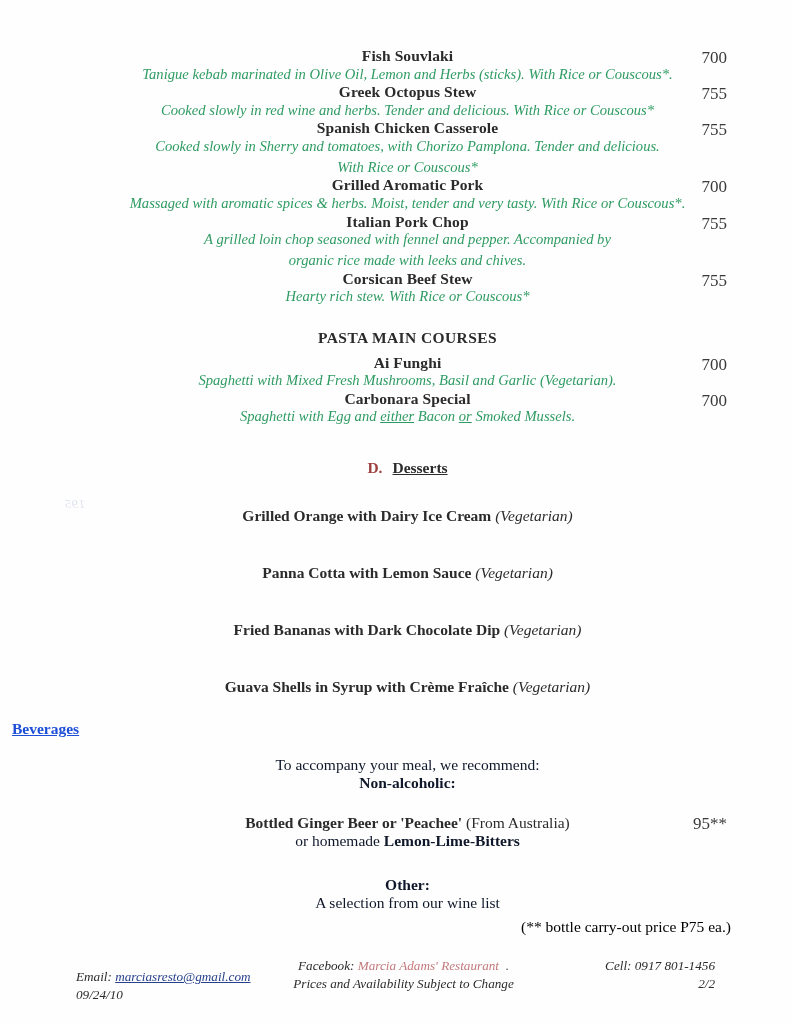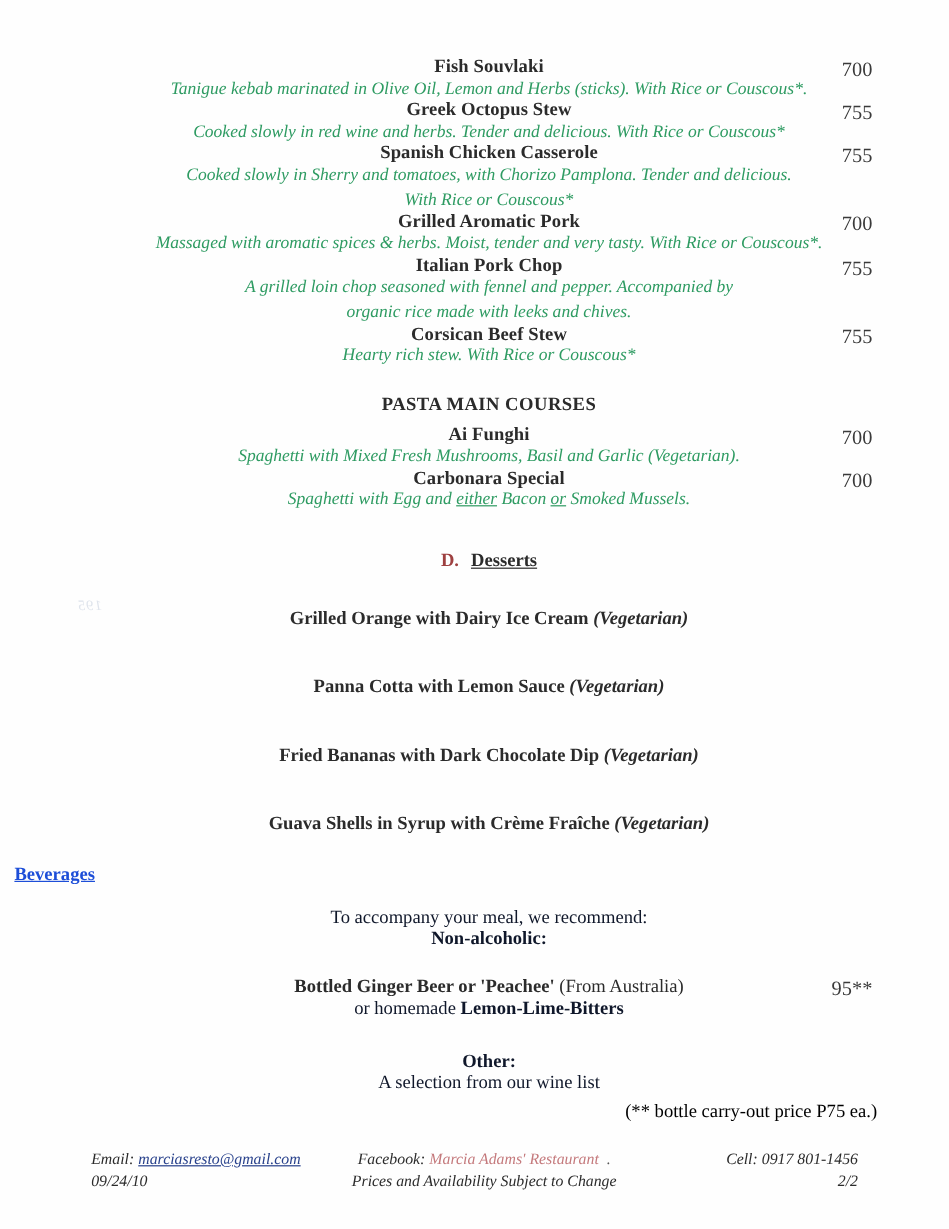--- a/index.html
+++ b/index.html
@@ -96,21 +96,21 @@
   }
 
   
   .dessert {
     text-align: center;
     font-size: 15.5px;
     font-weight: bold;
     color: #2b2b2b;
   }
   .dessert .veg {
-    font-weight: bold;
+    font-weight: normal;
     font-style: italic;
   }
 
   
   .bev-head {
     font-weight: bold;
     font-size: 15.5px;
     text-decoration: underline;
     color: #1d4ed8;
   }
@@ -142,21 +142,21 @@
     right: 0;
     bottom: 30px;
     font-style: italic;
     font-size: 13.2px;
     color: #2b2b2b;
   }
   .footer-row {
     position: relative;
     height: 18px;
   }
-  .f-left  { position: absolute; left: 76px;  top: 0; white-space: nowrap; }
+  .f-left  { position: absolute; left: 76px;  top: 11px; white-space: nowrap; }
   .f-mid   { position: absolute; left: 16px; right: 0; top: 0; text-align: center; }
   .f-right { position: absolute; right: 76px; top: 0; text-align: right; white-space: nowrap; }
   .maillink {
     color: #27408b;
     text-decoration: underline;
   }
   .fbname { color: #c4797c; }
   .dot { color: #555; }
 </style>
 </head>

